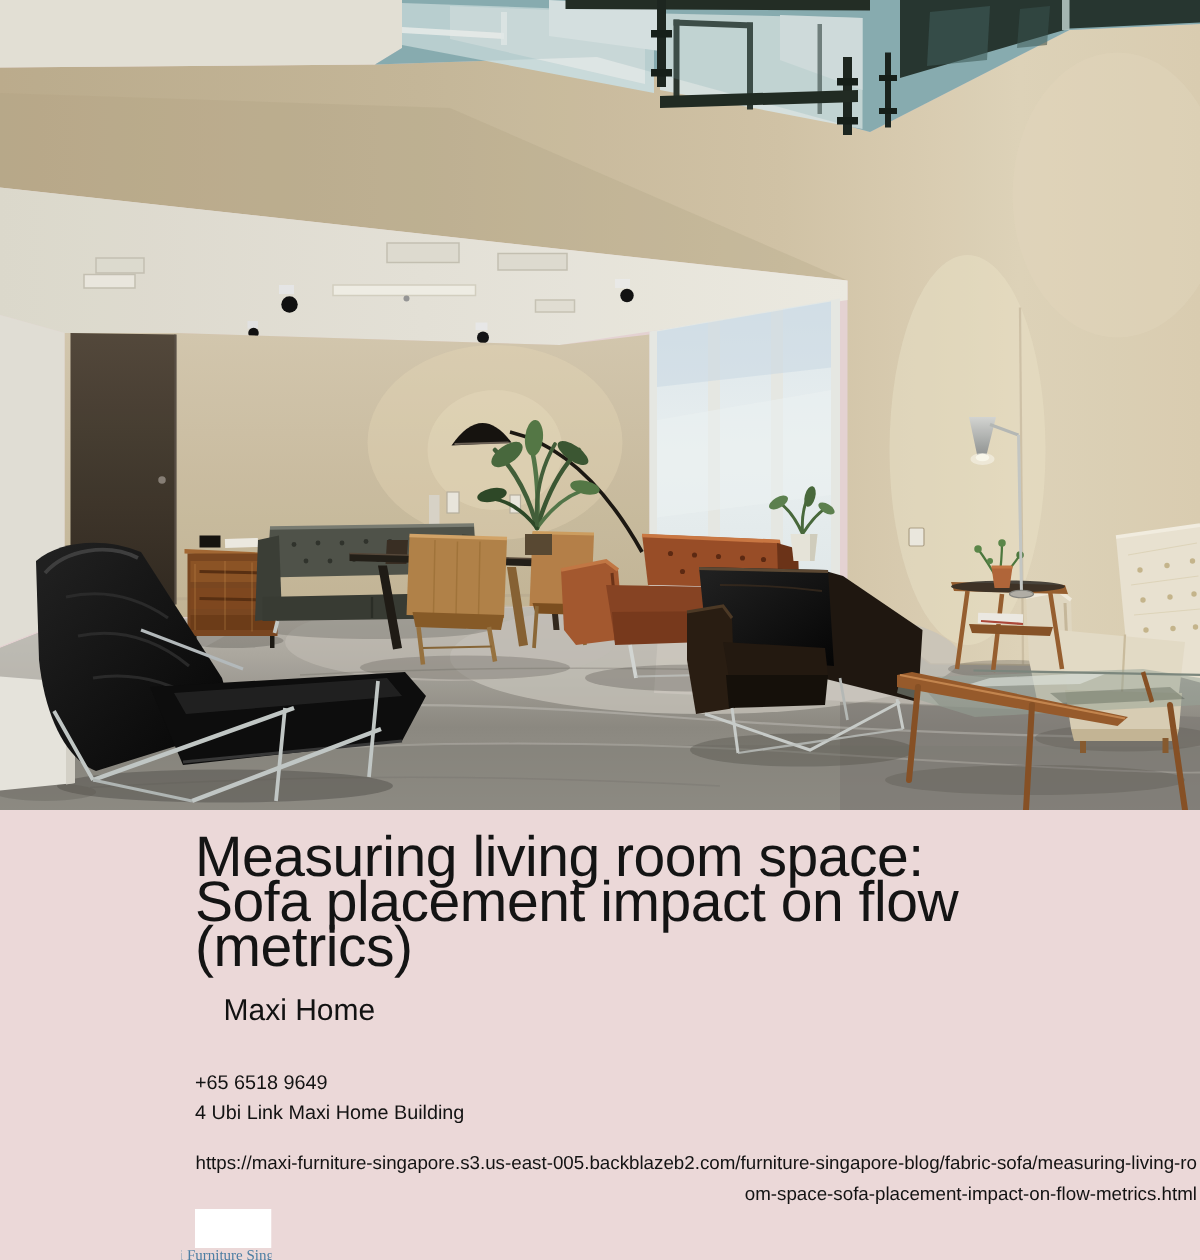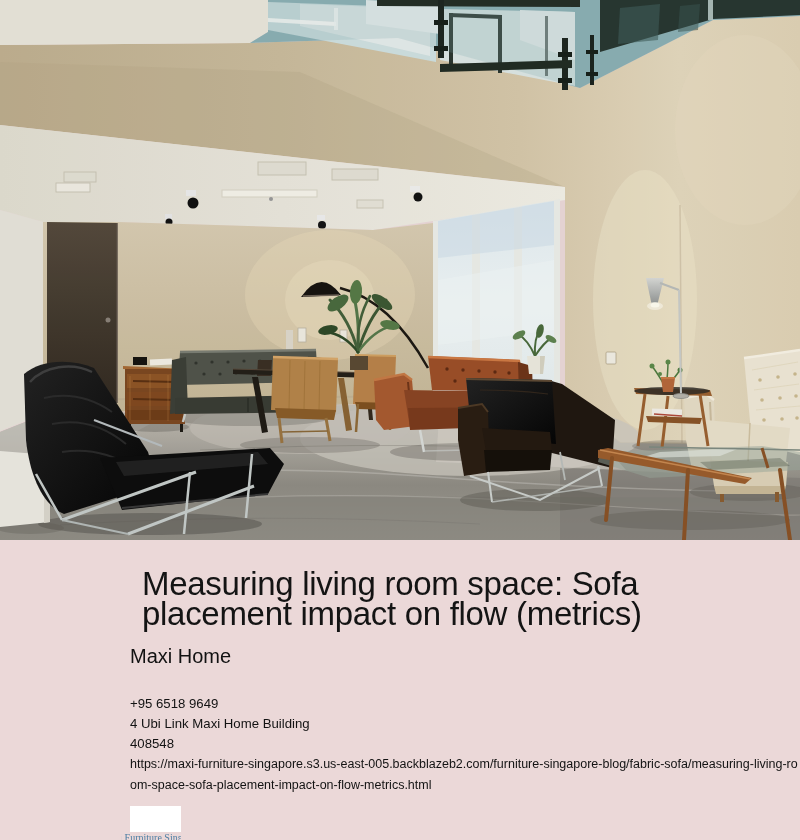--- a/index.html
+++ b/index.html
@@ -4,29 +4,29 @@
 <style>
   html,body{margin:0;padding:0;}
   body{
     position:relative;width:800px;height:840px;overflow:hidden;
     background:#ebd8d8;color:#161616;
     font-family:"Liberation Sans",sans-serif;
   }
   .hero{display:block;width:800px;height:540px;}
   .content{padding:17px 0 0 130px;}
   .title{
-    margin:12px;font-size:33px;line-height:30px;font-weight:400;
+    margin:0;font-size:38px;line-height:30px;font-weight:400;
     width:560px;letter-spacing:-0.3px;color:#141414;
   }
-  .brand{margin-top:15px;font-size:20px;line-height:24px;color:#121212;}
+  .brand{margin-top:15px;font-size:20px;line-height:24px;color:#121212;margin-left:19px;}
   .contact{margin-top:26px;font-size:13.2px;line-height:20px;color:#131313;}
   .contact div{height:20px;}
   .source-url{
-    margin-top:0;font-size:12.5px;line-height:20.5px;width:668px;
-    word-break:break-all;color:#131313;
+    margin-top:13px;font-size:12.5px;line-height:20.5px;width:668px;
+    word-break:break-all;color:#131313;text-align:right;
   }
   .widget{position:absolute;left:121px;top:806px;width:60px;height:40px;overflow:hidden;}
   .widget-thumb{margin-left:9px;width:51px;height:26px;background:#ffffff;}
   .widget-caption{
     font-family:"Liberation Serif",serif;font-size:10px;line-height:11px;
     color:#4d7ea3;white-space:nowrap;margin-left:-20px;margin-top:0;
   }
 </style>
 </head>
 <body>
@@ -399,23 +399,22 @@
     <path d="M62,520 L128,534" stroke="#b4bab8" stroke-width="2"></path>
   </g>
 
   <rect x="0" y="0" width="800" height="540" fill="#2b241a" opacity="0.03"></rect>
 </svg>
 
 <div class="content">
   <h1 class="title">Measuring living room space: Sofa placement impact on flow (metrics)</h1>
   <div class="brand">Maxi Home</div>
   <div class="contact">
-    <div>+95 6518 9649</div>
+    <div>+65 6518 9649</div>
     <div>4 Ubi Link Maxi Home Building</div>
-    <div>408548</div>
   </div>
   <div class="source-url">https://maxi-furniture-singapore.s3.us-east-005.backblazeb2.com/furniture-singapore-blog/fabric-sofa/measuring-living-room-space-sofa-placement-impact-on-flow-metrics.html</div>
 </div>
 
 <div class="widget">
   <div class="widget-thumb"></div>
   <div class="widget-caption">Maxi Furniture Singapore</div>
 </div>
 
 </body></html>

